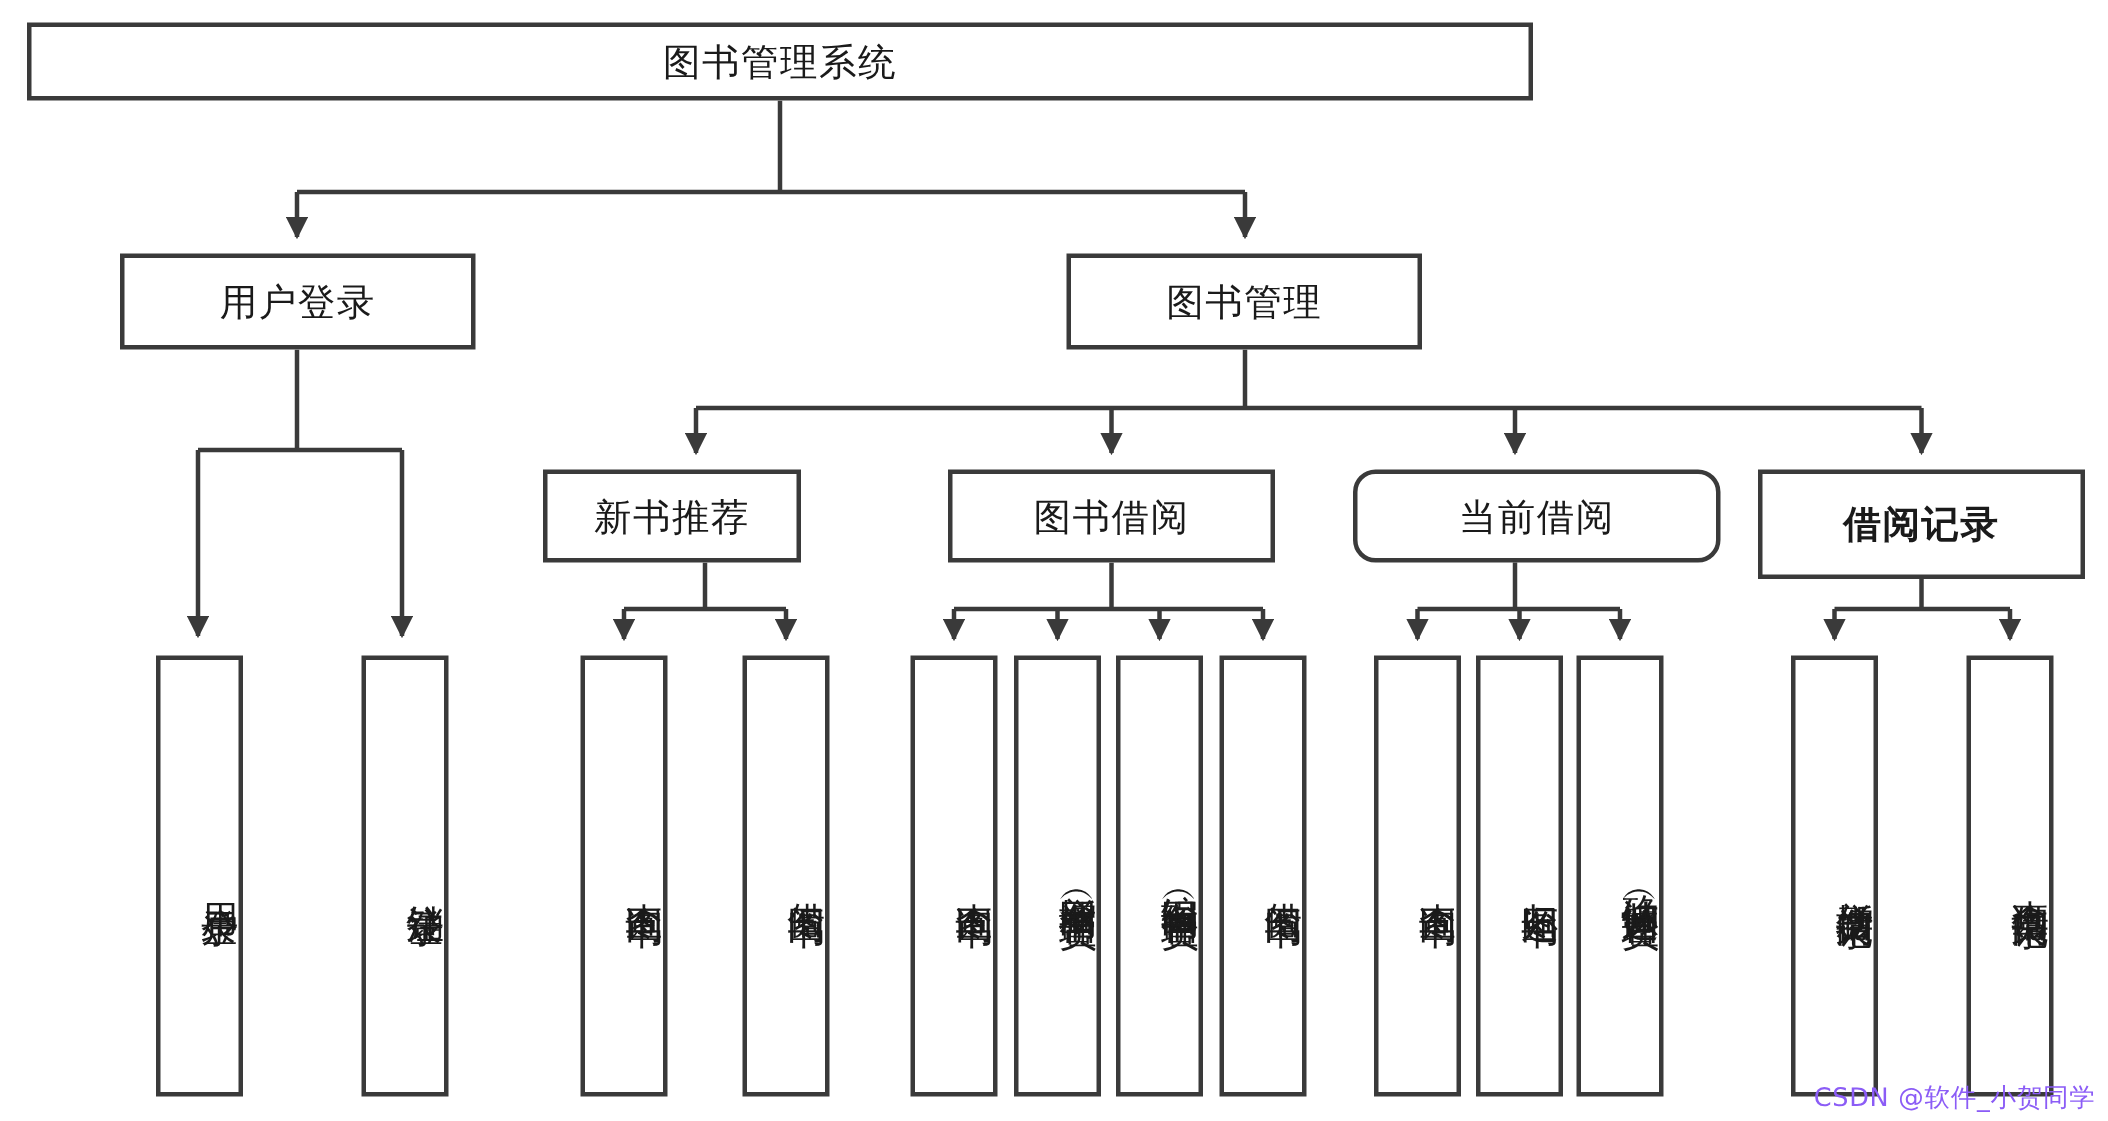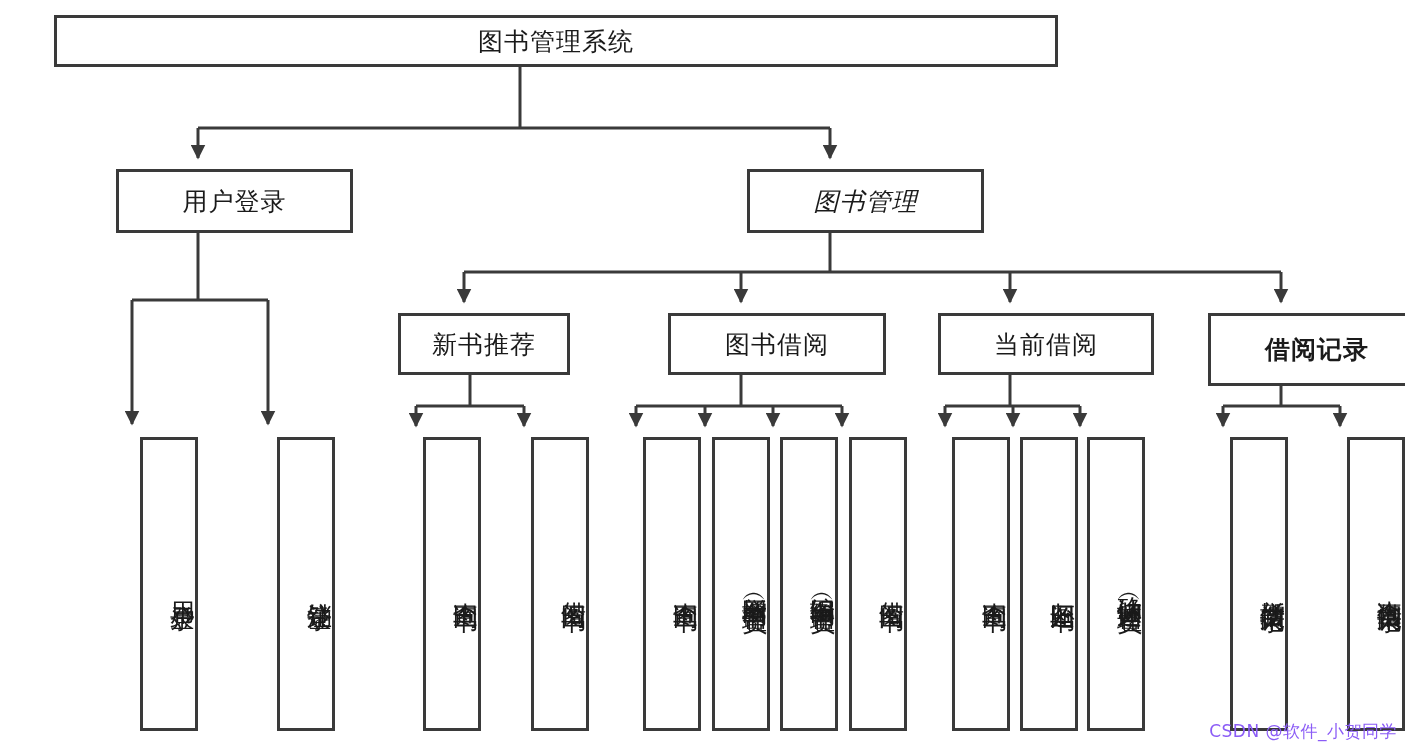--- a/index.html
+++ b/index.html
@@ -19,21 +19,20 @@
   }
   .node {
     position: absolute;
     box-sizing: border-box;
     border: 3px solid #3a3a3a;
     background: #ffffff;
     display: flex;
     align-items: center;
     justify-content: center;
     color: #1a1a1a;
-    margin-left: 36px;
   }
   .node.h {
     font-size: 25px;
     letter-spacing: 1px;
   }
   .node.v {
     writing-mode: vertical-rl;
     text-orientation: upright;
     font-size: 25px;
     align-items: flex-start;
@@ -122,31 +121,31 @@
     </g>
   </svg>
 
   <div class="node h" style="left:18px; top:15px; width:1004px; height:52px;">
     <span>图书管理系统</span>
   </div>
 
   <div class="node h" style="left:80px; top:169px; width:237px; height:64px;">
     <span>用户登录</span>
   </div>
-  <div class="node h" style="left:711px; top:169px; width:237px; height:64px;font-style:italic;">
+  <div class="node h" style="left:711px; top:169px; width:237px; height:64px;">
     <span>图书管理</span>
   </div>
 
   <div class="node h" style="left:362px; top:313px; width:172px; height:62px;">
     <span>新书推荐</span>
   </div>
   <div class="node h" style="left:632px; top:313px; width:218px; height:62px;text-align:right;">
     <span>图书借阅</span>
   </div>
-  <div class="node h" style="left:902px; top:313px; width:216px; height:62px;">
+  <div class="node h" style="left:902px; top:313px; width:245px; height:62px;border-radius:15px;">
     <span>当前借阅</span>
   </div>
   <div class="node h" style="left:1172px; top:313px; width:218px; height:73px;font-weight:bold;">
     <span>借阅记录</span>
   </div>
 
   <div class="node v" style="left:104px; top:437px; width:58px; height:294px;">
     <span class="vtxt">用户登录</span>
   </div>
   <div class="node v" style="left:241px; top:437px; width:58px; height:294px;">

